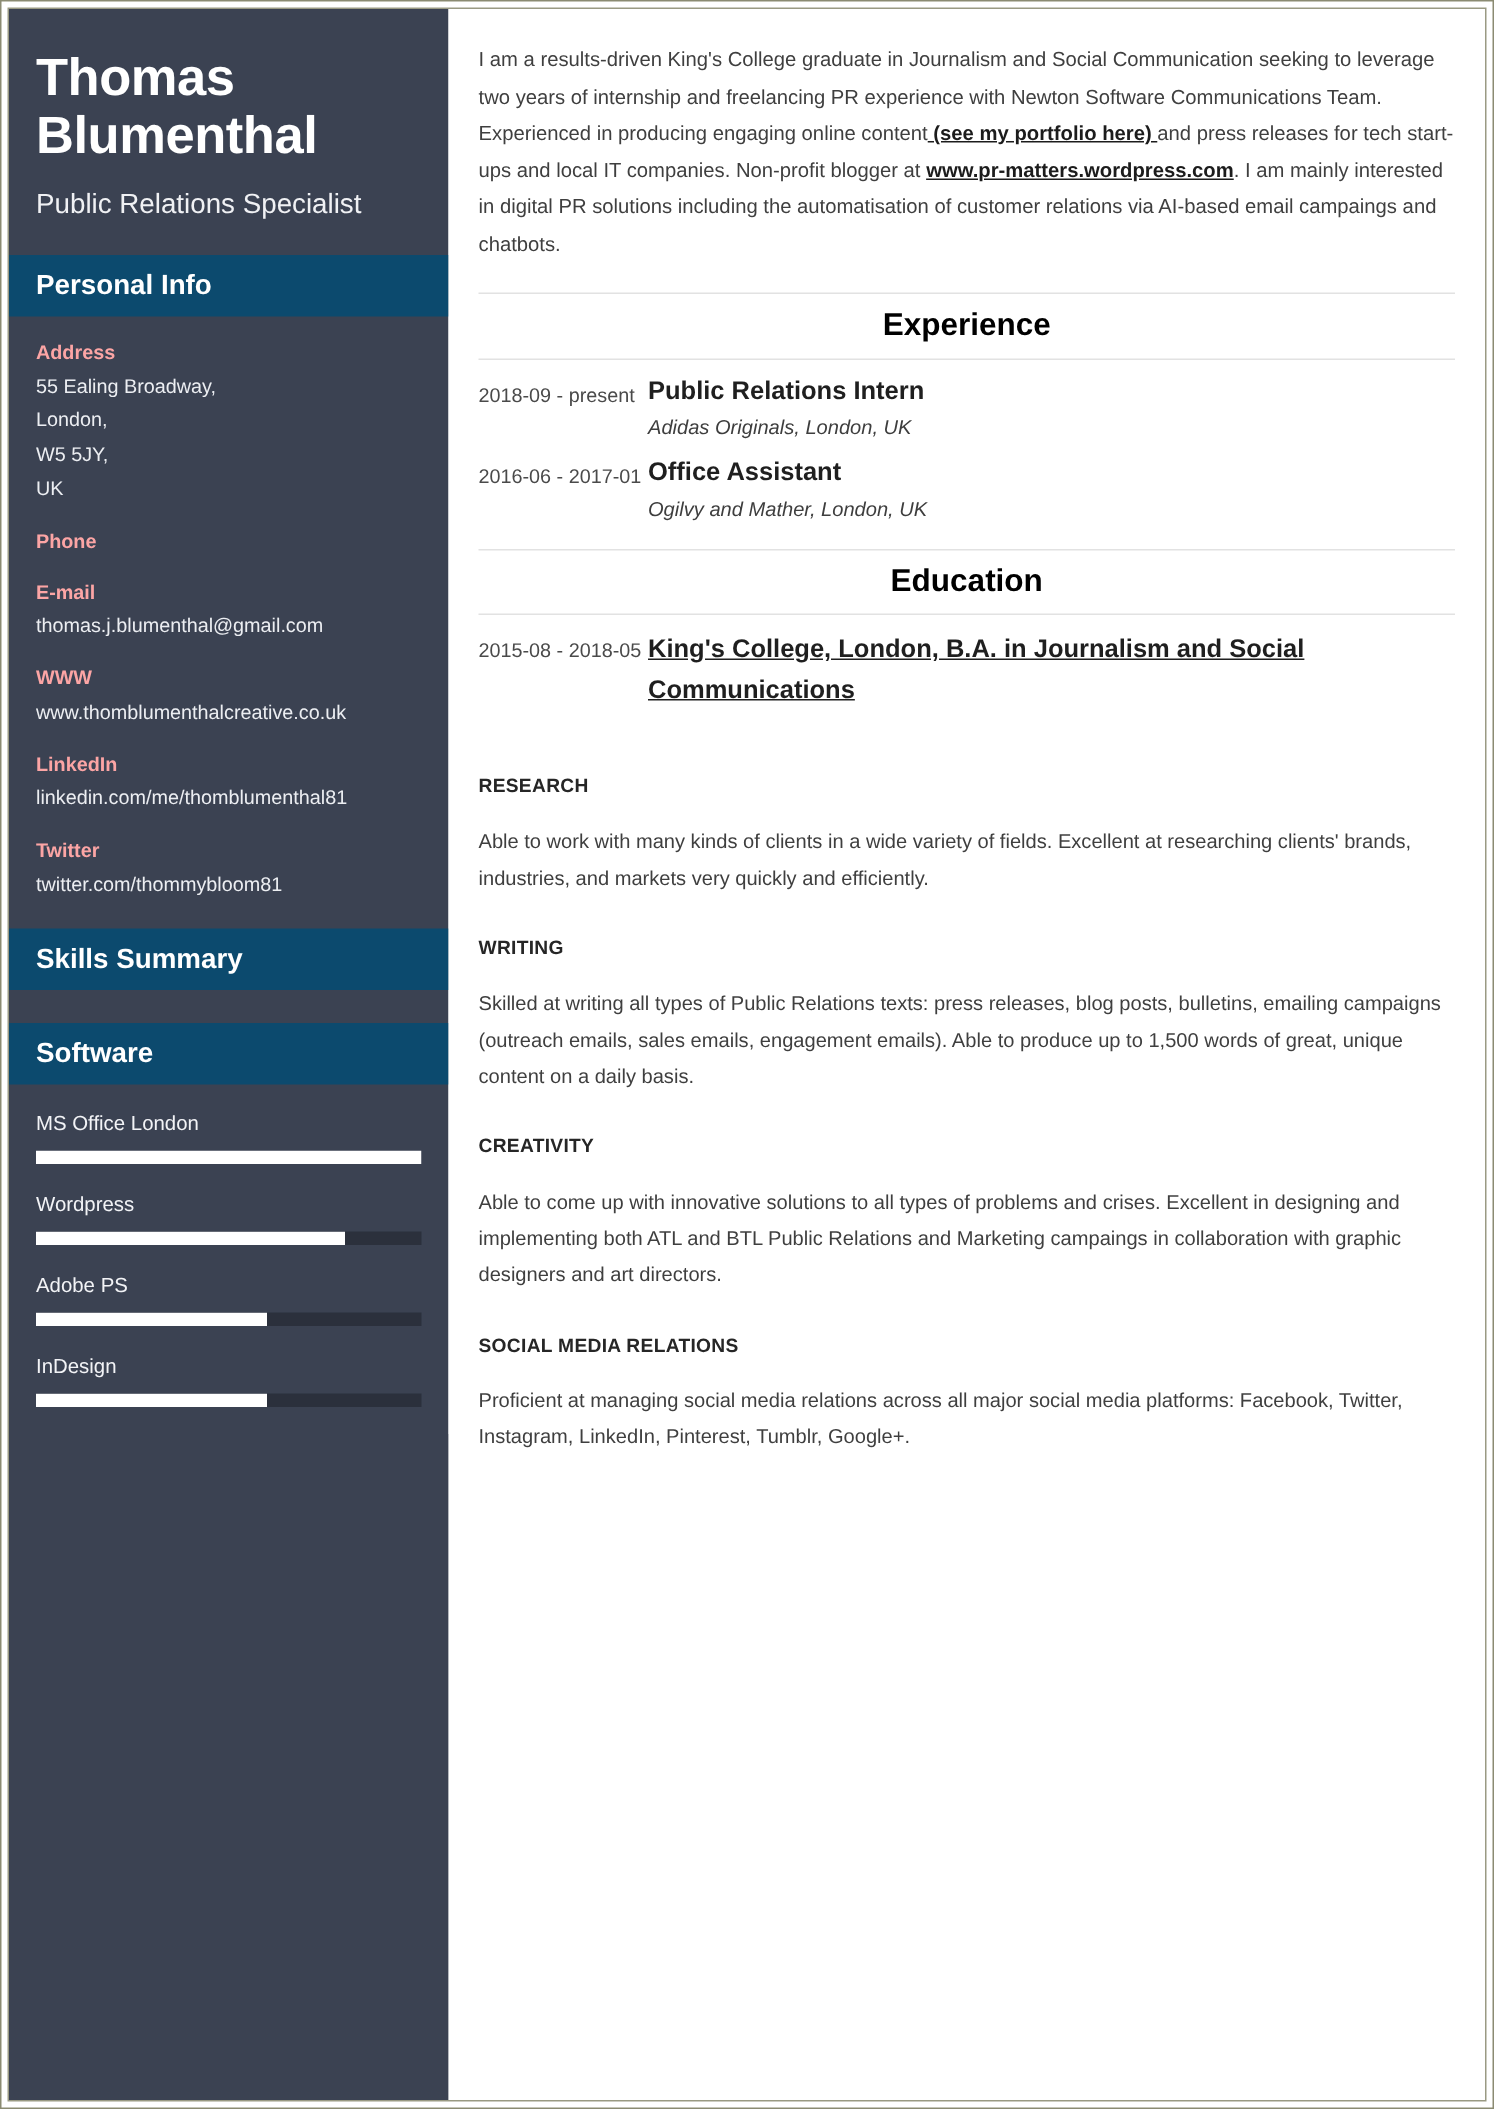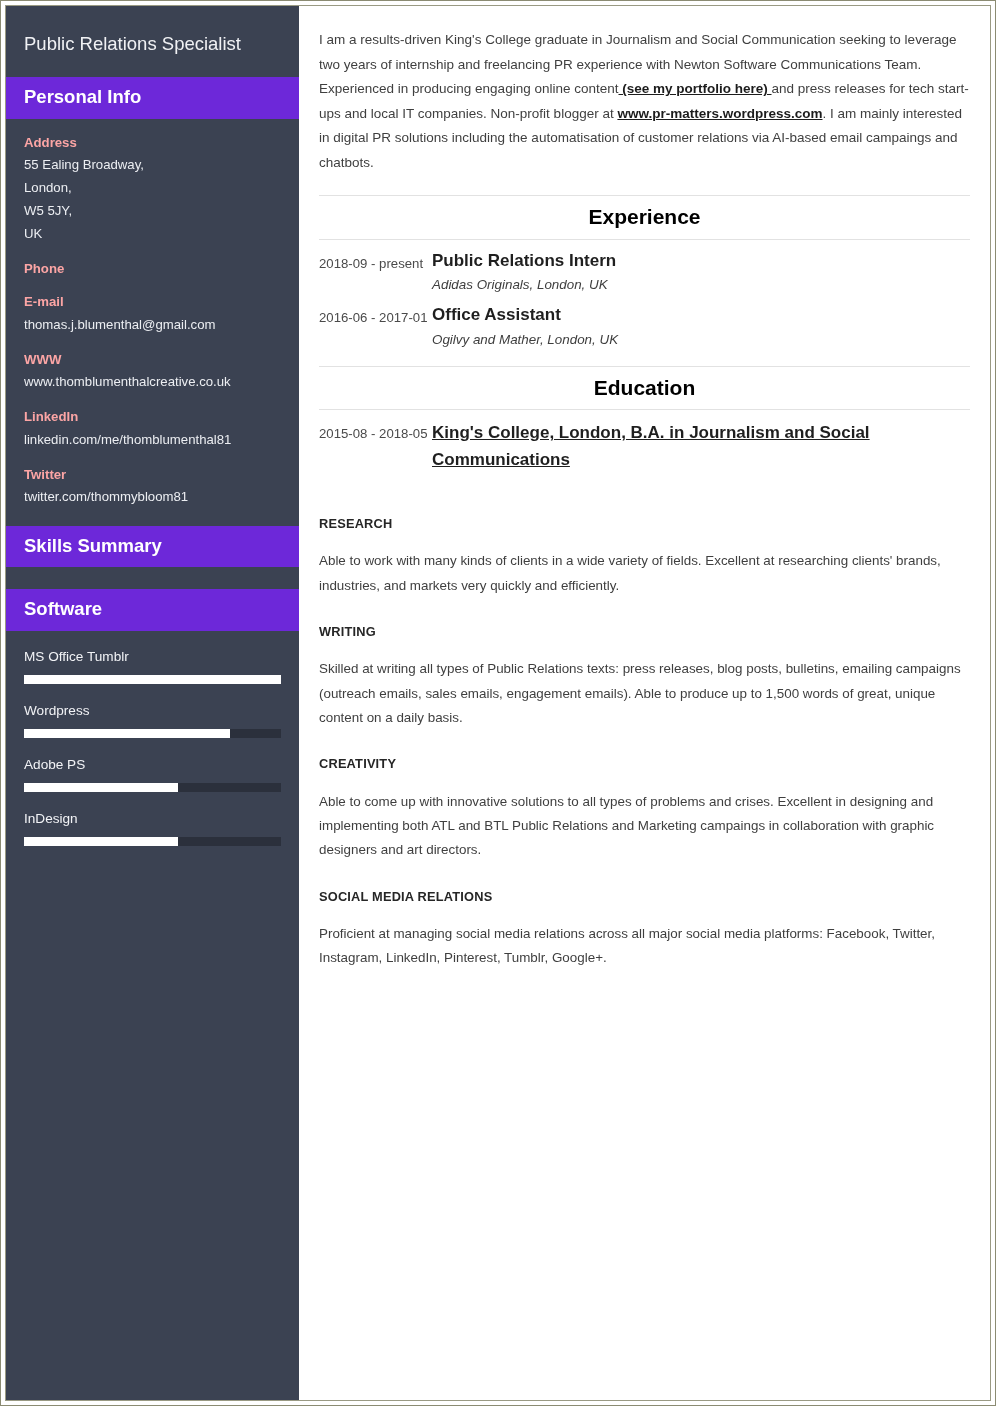--- a/index.html
+++ b/index.html
@@ -53,21 +53,21 @@
     color: #ffffff;
   }
   .job-title {
     font-size: 18.5px;
     font-weight: normal;
     line-height: 1.27;
     color: #f0f1f4;
     margin: 0;
   }
   .sec-band {
-    background: #6d28d9;
+    background: #0c4a6e;
     padding: 9px 18px 10px 18px;
   }
   .sec-band-title {
     font-size: 18.5px;
     font-weight: bold;
     color: #ffffff;
     line-height: 1.2;
   }
   .side-body {
     padding: 14px 18px 4px 18px;
@@ -231,20 +231,21 @@
 </style>
 </head>
 <body>
 
 <div class="page">
   <div class="page-inner">
 
     <aside class="sidebar">
 
       <div class="side-head">
+        <h1 class="name">Thomas Blumenthal</h1>
         <div class="job-title">Public Relations Specialist</div>
       </div>
 
       <div class="sec-band">
         <div class="sec-band-title">Personal Info</div>
       </div>
 
       <div class="side-body">
 
         <div class="info-block">
@@ -287,21 +288,21 @@
 
       <div class="skills-gap"></div>
 
       <div class="sec-band">
         <div class="sec-band-title">Software</div>
       </div>
 
       <div class="soft-body">
 
         <div class="soft-item">
-          <div class="soft-name">MS Office Tumblr</div>
+          <div class="soft-name">MS Office London</div>
           <div class="bar-track">
             <div class="bar-fill" id="bar0" style="width: 100%;"></div>
           </div>
         </div>
 
         <div class="soft-item">
           <div class="soft-name">Wordpress</div>
           <div class="bar-track">
             <div class="bar-fill" id="bar1" style="width: 80%;"></div>
           </div>

